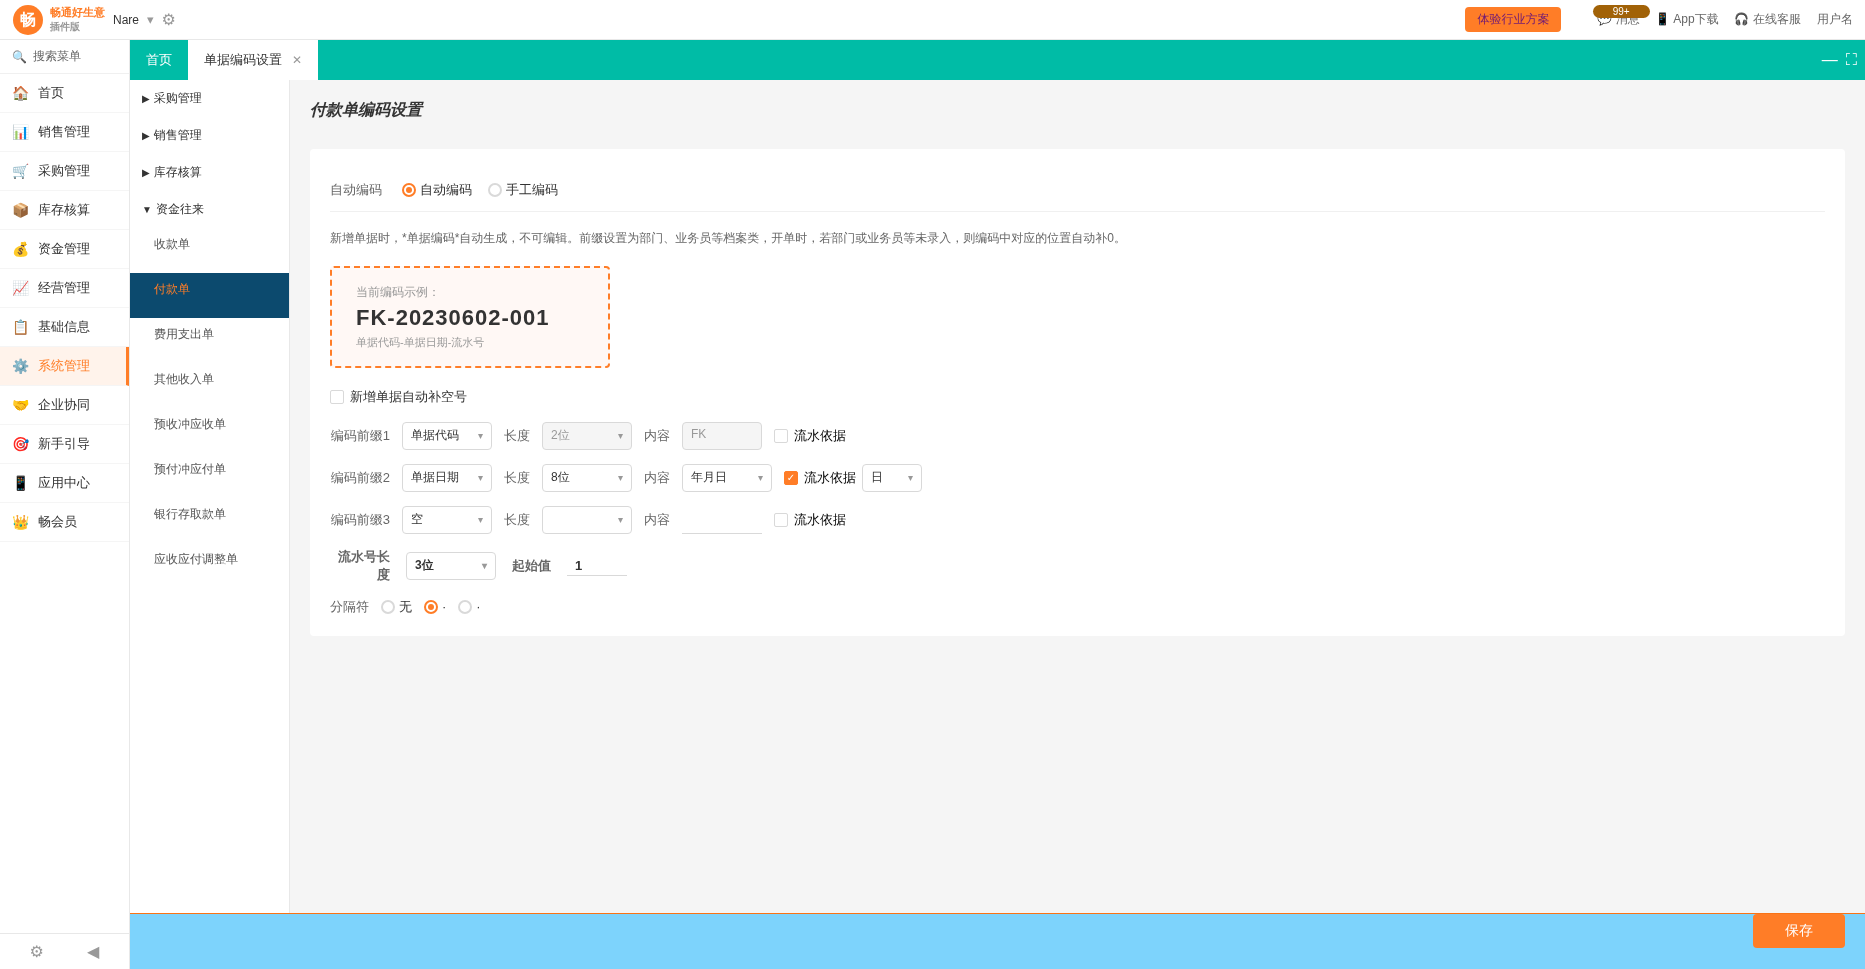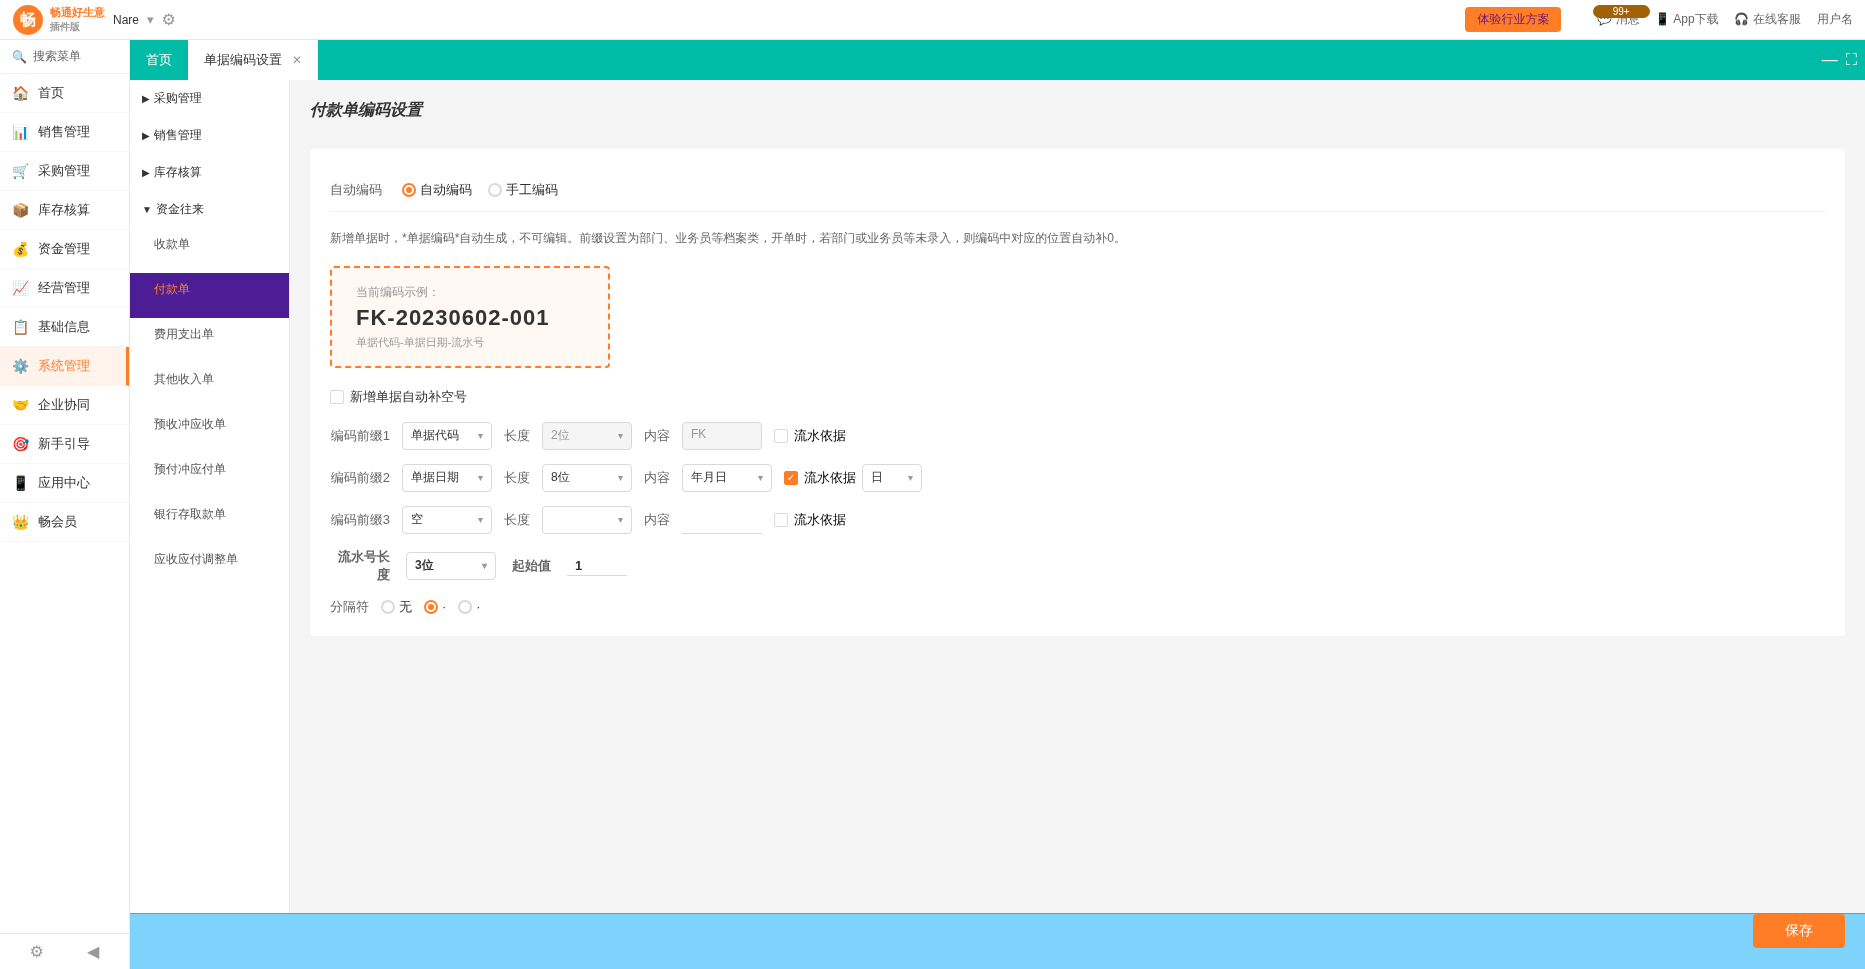--- a/index.html
+++ b/index.html
@@ -205,21 +205,21 @@
       gap: 4px;
       font-weight: 500;
     }
     .sub-nav-item {
       padding: 8px 12px 20px 24px;
       color: #555;
       font-size: 12px;
       cursor: pointer;
     }
     .sub-nav-item.active {
-      background: #4c1d95;
+      background: #0c4a6e;
       color: #ff7d27;
     }
     .arrow { font-size: 10px; }
 
     
     .page-content {
       flex: 1;
       overflow-y: auto;
       padding: 20px;
       background: #f5f5f5;

